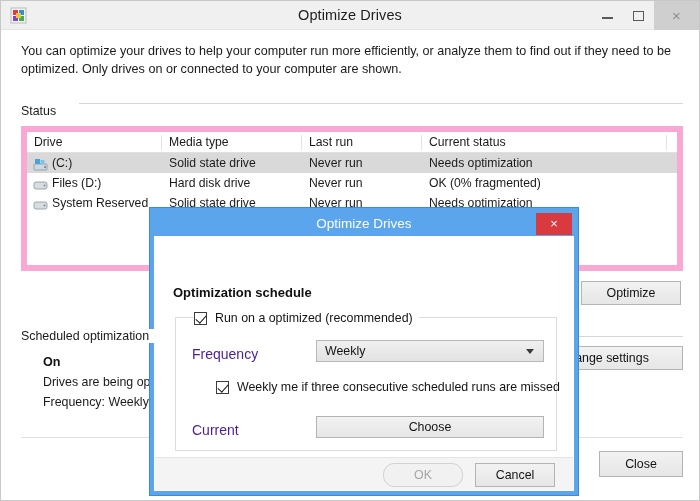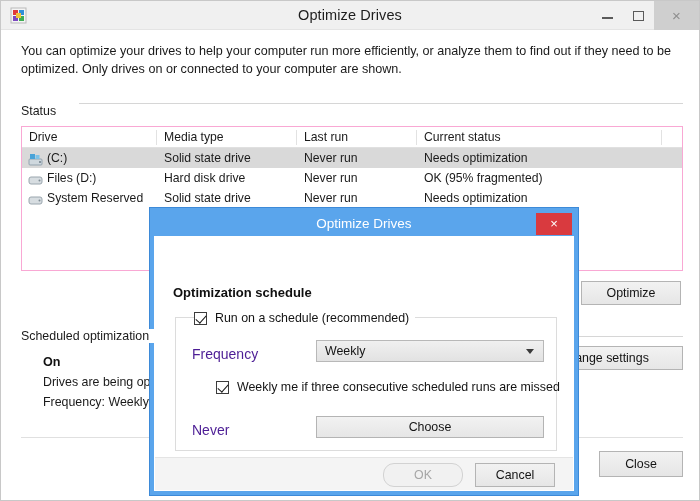--- a/index.html
+++ b/index.html
@@ -117,21 +117,21 @@
     background: #d6d6d6;
   }
   #status-label { left: 20px; top: 95px; margin-top: 8px; }
   #status-rule  { left: 78px; top: 102px; width: 604px; }
 
   
   .listbox {
     position: absolute;
     left: 20px; top: 125px;
     width: 662px; height: 145px;
-    border: 1px solid #f9a8d4;
+    border: 6px solid #f9a8d4;
     background: #ffffff;
     overflow: hidden;
   }
   .lb-header {
     position: relative;
     height: 21px;
     border-bottom: 1px solid #e0e0e0;
     background: #ffffff;
   }
   .hcell {
@@ -450,21 +450,21 @@
       <div class="lrow">
         <span class="drive-icon">
           <svg width="15" height="12" viewBox="0 0 15 12">
             <rect x="1" y="3" width="13" height="7" rx="2" fill="#d7dde1" stroke="#9aa6ae"></rect>
             <circle cx="11.5" cy="6.5" r="1" fill="#7e8b94"></circle>
           </svg>
         </span>
         <span class="rcell" style="left:135px;">Hard disk drive</span>
         <span class="rcell drive" style="left:0px;">Files (D:)</span>
         <span class="rcell" style="left:275px;">Never run</span>
-        <span class="rcell" style="left:395px;">OK (95% fragmented)</span>
+        <span class="rcell" style="left:395px;">OK (0% fragmented)</span>
       </div>
 
       <div class="lrow">
         <span class="drive-icon">
           <svg width="15" height="12" viewBox="0 0 15 12">
             <rect x="1" y="3" width="13" height="7" rx="2" fill="#d7dde1" stroke="#9aa6ae"></rect>
             <circle cx="11.5" cy="6.5" r="1" fill="#7e8b94"></circle>
           </svg>
         </span>
         <span class="rcell drive" style="left:0px;">System Reserved</span>
@@ -497,36 +497,36 @@
     </div>
 
     <div class="modal-body">
 
       <div class="modal-heading">Optimization schedule</div>
 
       <div class="groupbox">
 
         <div class="gb-checkbox-row">
           <span class="cb checked"></span>
-          <span class="cb-label">Run on a schedule (recommended)</span>
+          <span class="cb-label">Run on a optimized (recommended)</span>
         </div>
 
         <div class="gb-field-label" id="freq-label">Frequency</div>
 
         <div class="combo">
           <span class="combo-text">Weekly</span>
           <span class="combo-arrow"></span>
         </div>
 
         <div class="notify-row">
           <span class="cb checked"></span>
           <span class="cb-label">Weekly me if three consecutive scheduled runs are missed</span>
         </div>
 
-        <div class="gb-field-label" id="drives-label">Never</div>
+        <div class="gb-field-label" id="drives-label">Current</div>
 
         <div class="choose-btn">Choose</div>
       </div>
 
       <div class="modal-footer-rule"></div>
       <div class="modal-footer">
         <div class="mbtn disabled" id="btn-ok">OK</div>
         <div class="mbtn" id="btn-cancel">Cancel</div>
       </div>
     </div>

